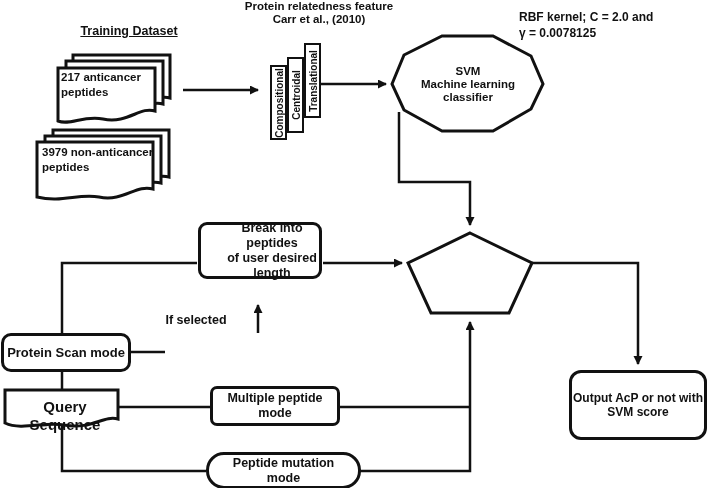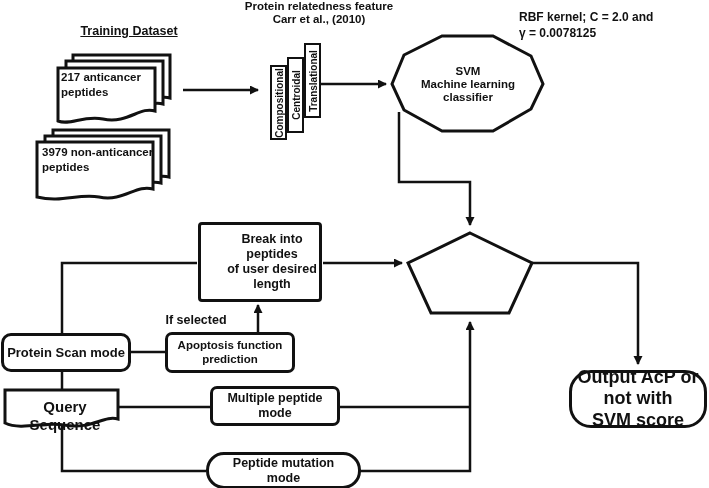--- a/index.html
+++ b/index.html
@@ -17,26 +17,26 @@
   }
   .vbox{
     position:absolute;box-sizing:border-box;background:#fff;border:2.5px solid #111;
   }
   .vbox span{
     position:absolute;left:50%;top:50%;
     transform:translate(-50%,-50%) rotate(-90deg);
     white-space:nowrap;font-size:10px;
   }
   
-  #break-box{left:198px;top:222px;width:124px;height:80px;font-size:12.5px;border-radius:4px;padding-left:24px;}
+  #break-box{left:198px;top:222px;width:124px;height:57px;font-size:12.5px;border-radius:9px;padding-left:24px;}
   #protein-scan{left:1px;top:333px;width:130px;height:39px;font-size:13px;border-radius:10px;}
   #apoptosis{left:165px;top:332px;width:130px;height:41px;font-size:11.5px;border-radius:7px;}
   #multiple-mode{left:210px;top:386px;width:130px;height:40px;font-size:12.5px;border-radius:7px;text-align:center;}
   #mutation-mode{left:206px;top:452px;width:155px;height:37px;font-size:12.5px;border-radius:18px;}
-  #output-box{left:569px;top:370px;width:138px;height:58px;font-size:18px;border-radius:22px;}
+  #output-box{left:569px;top:370px;width:138px;height:70px;font-size:12px;border-radius:12px;}
   #feat-1{left:270px;top:65px;width:17px;height:75px;}
   #feat-2{left:287px;top:57px;width:17px;height:76px;}
   #feat-3{left:304px;top:43px;width:17px;height:75px;}
 </style>
 </head>
 <body>
 
 <div id="stage">
 
   <svg id="wires" viewBox="0 0 709 488" xmlns="http://www.w3.org/2000/svg">
@@ -113,22 +113,20 @@
   <div class="vbox" id="feat-3">
     <span>Translational</span>
   </div>
 
   <div class="node" id="break-box">Break into peptides
 of user desired
 length</div>
 
   <div class="node" id="protein-scan">Protein Scan mode</div>
 
-  <div class="node" id="apoptosis">Apoptosis function
-prediction</div>
 
   <div class="node" id="multiple-mode">Multiple peptide
 mode</div>
 
   <div class="node" id="mutation-mode">Peptide mutation
 mode</div>
 
   <div class="node" id="output-box">Output AcP or not with
 SVM score</div>
 

